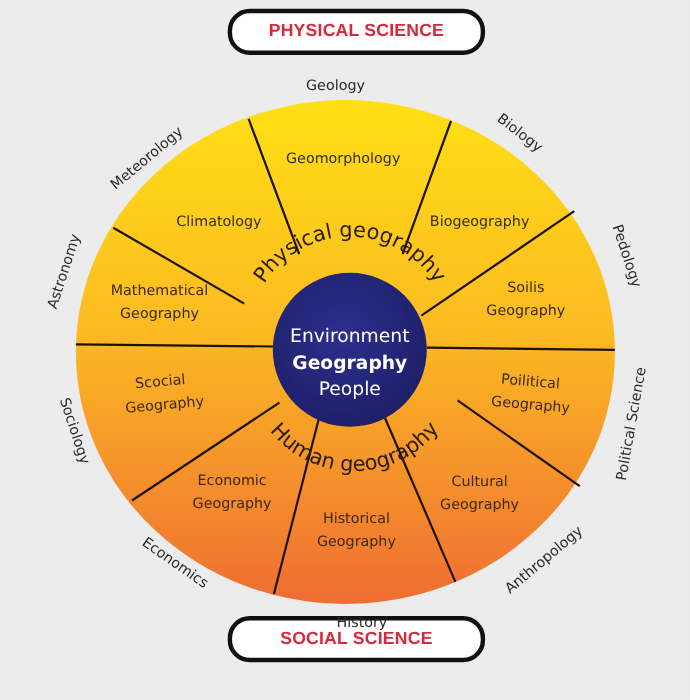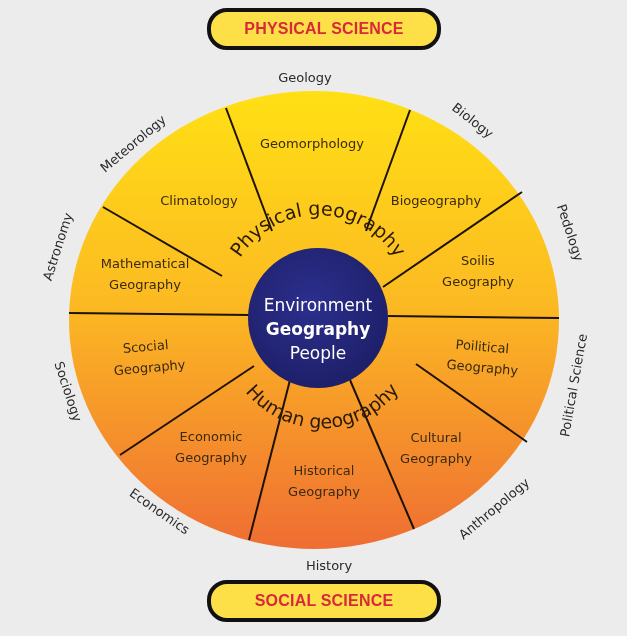--- a/index.html
+++ b/index.html
@@ -1,19 +1,19 @@
 <!DOCTYPE html>
 <html><head>
 <meta charset="utf-8">
 <style>
   html, body { margin: 0; padding: 0; }
   body { width: 627px; height: 636px; background: #ececec; overflow: hidden; position: relative; font-family: "DejaVu Sans", "Liberation Sans", sans-serif; }
-  .pill { position: absolute; left: 207px; width: 234px; height: 42px; border: 4px solid #111; border-radius: 20px; background: #fde047; box-sizing: border-box; display: flex; align-items: center; justify-content: center; color: #d9283a; font-family: "Liberation Sans", sans-serif; font-weight: bold; font-size: 16px; letter-spacing: 0.2px; }
+  .pill { position: absolute; left: 207px; width: 234px; height: 42px; border: 4px solid #111; border-radius: 20px; background: #ffffff; box-sizing: border-box; display: flex; align-items: center; justify-content: center; color: #d9283a; font-family: "Liberation Sans", sans-serif; font-weight: bold; font-size: 16px; letter-spacing: 0.2px; }
   #pill-top { top: 8px; }
-  #pill-bottom { top: 580px; }
+  #pill-bottom { top: 560px; }
   svg { position: absolute; left: 0; top: 0; }
   .lbl { font-family: "DejaVu Sans", sans-serif; font-size: 13px; fill: #3a2a10; }
   .outer { font-family: "DejaVu Sans", sans-serif; font-size: 13px; fill: #2a2a2a; }
   .arc { font-family: "DejaVu Sans", sans-serif; font-size: 19px; fill: #2a1a08; }
   .center { font-family: "DejaVu Sans", sans-serif; fill: #ffffff; }
 </style>
 </head>
 <body>
 
 <div id="pill-top" class="pill">

